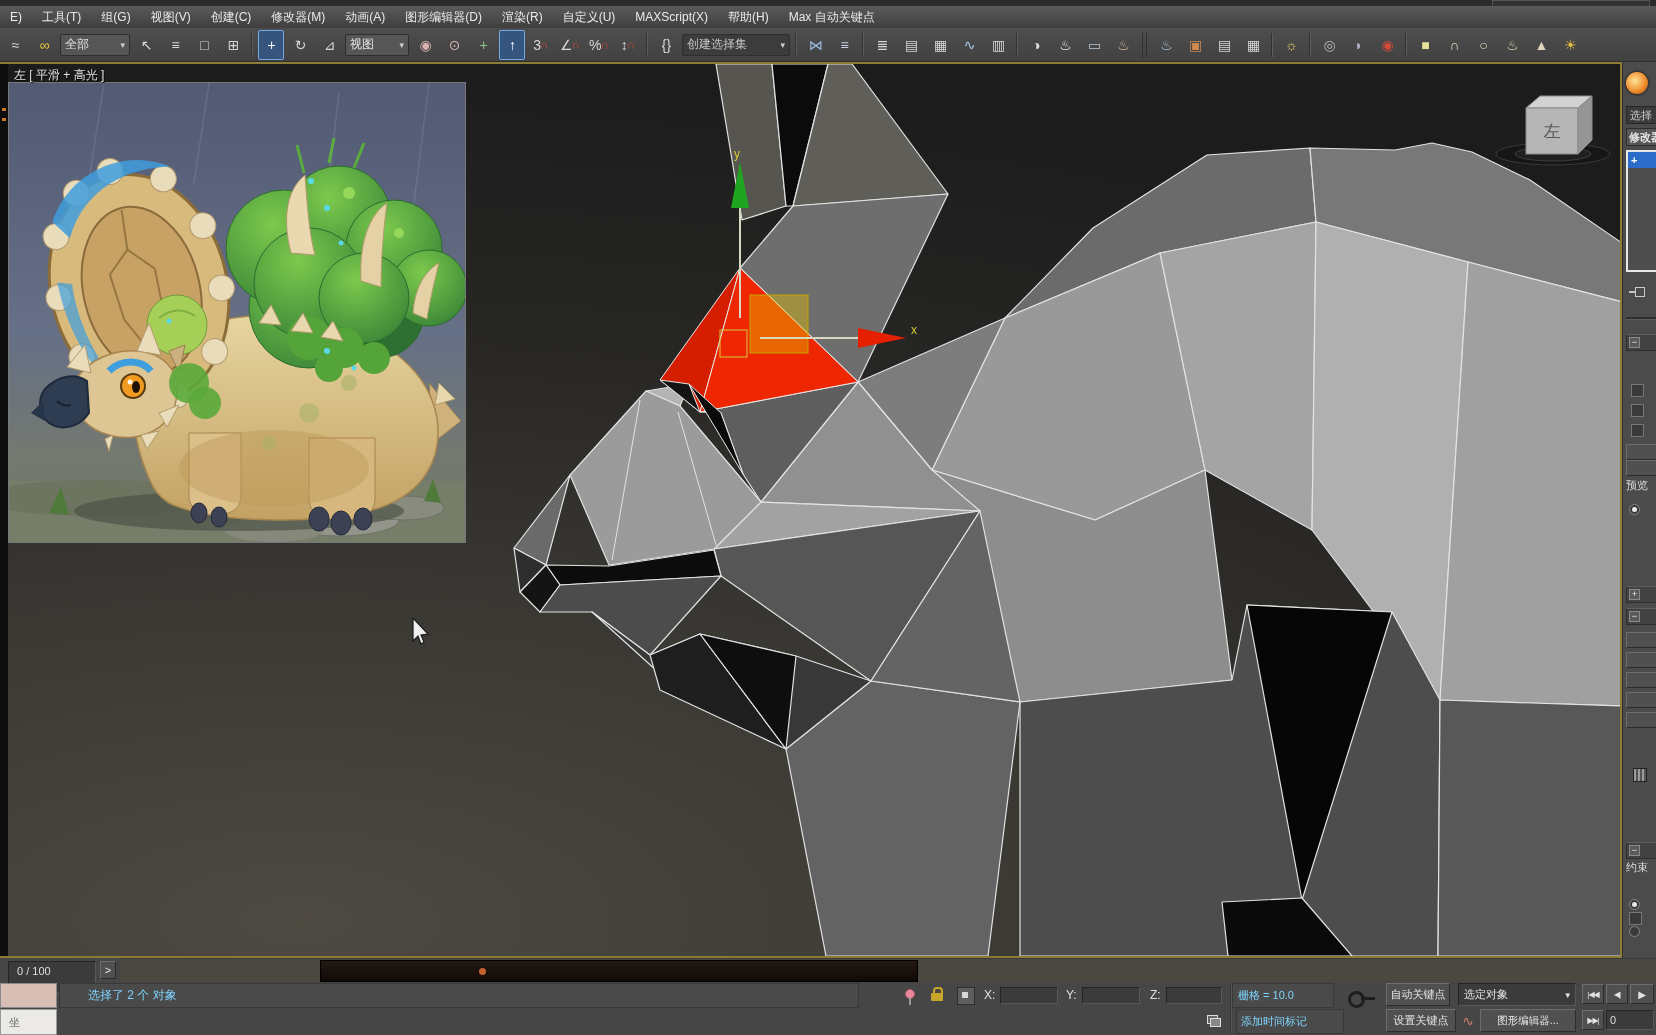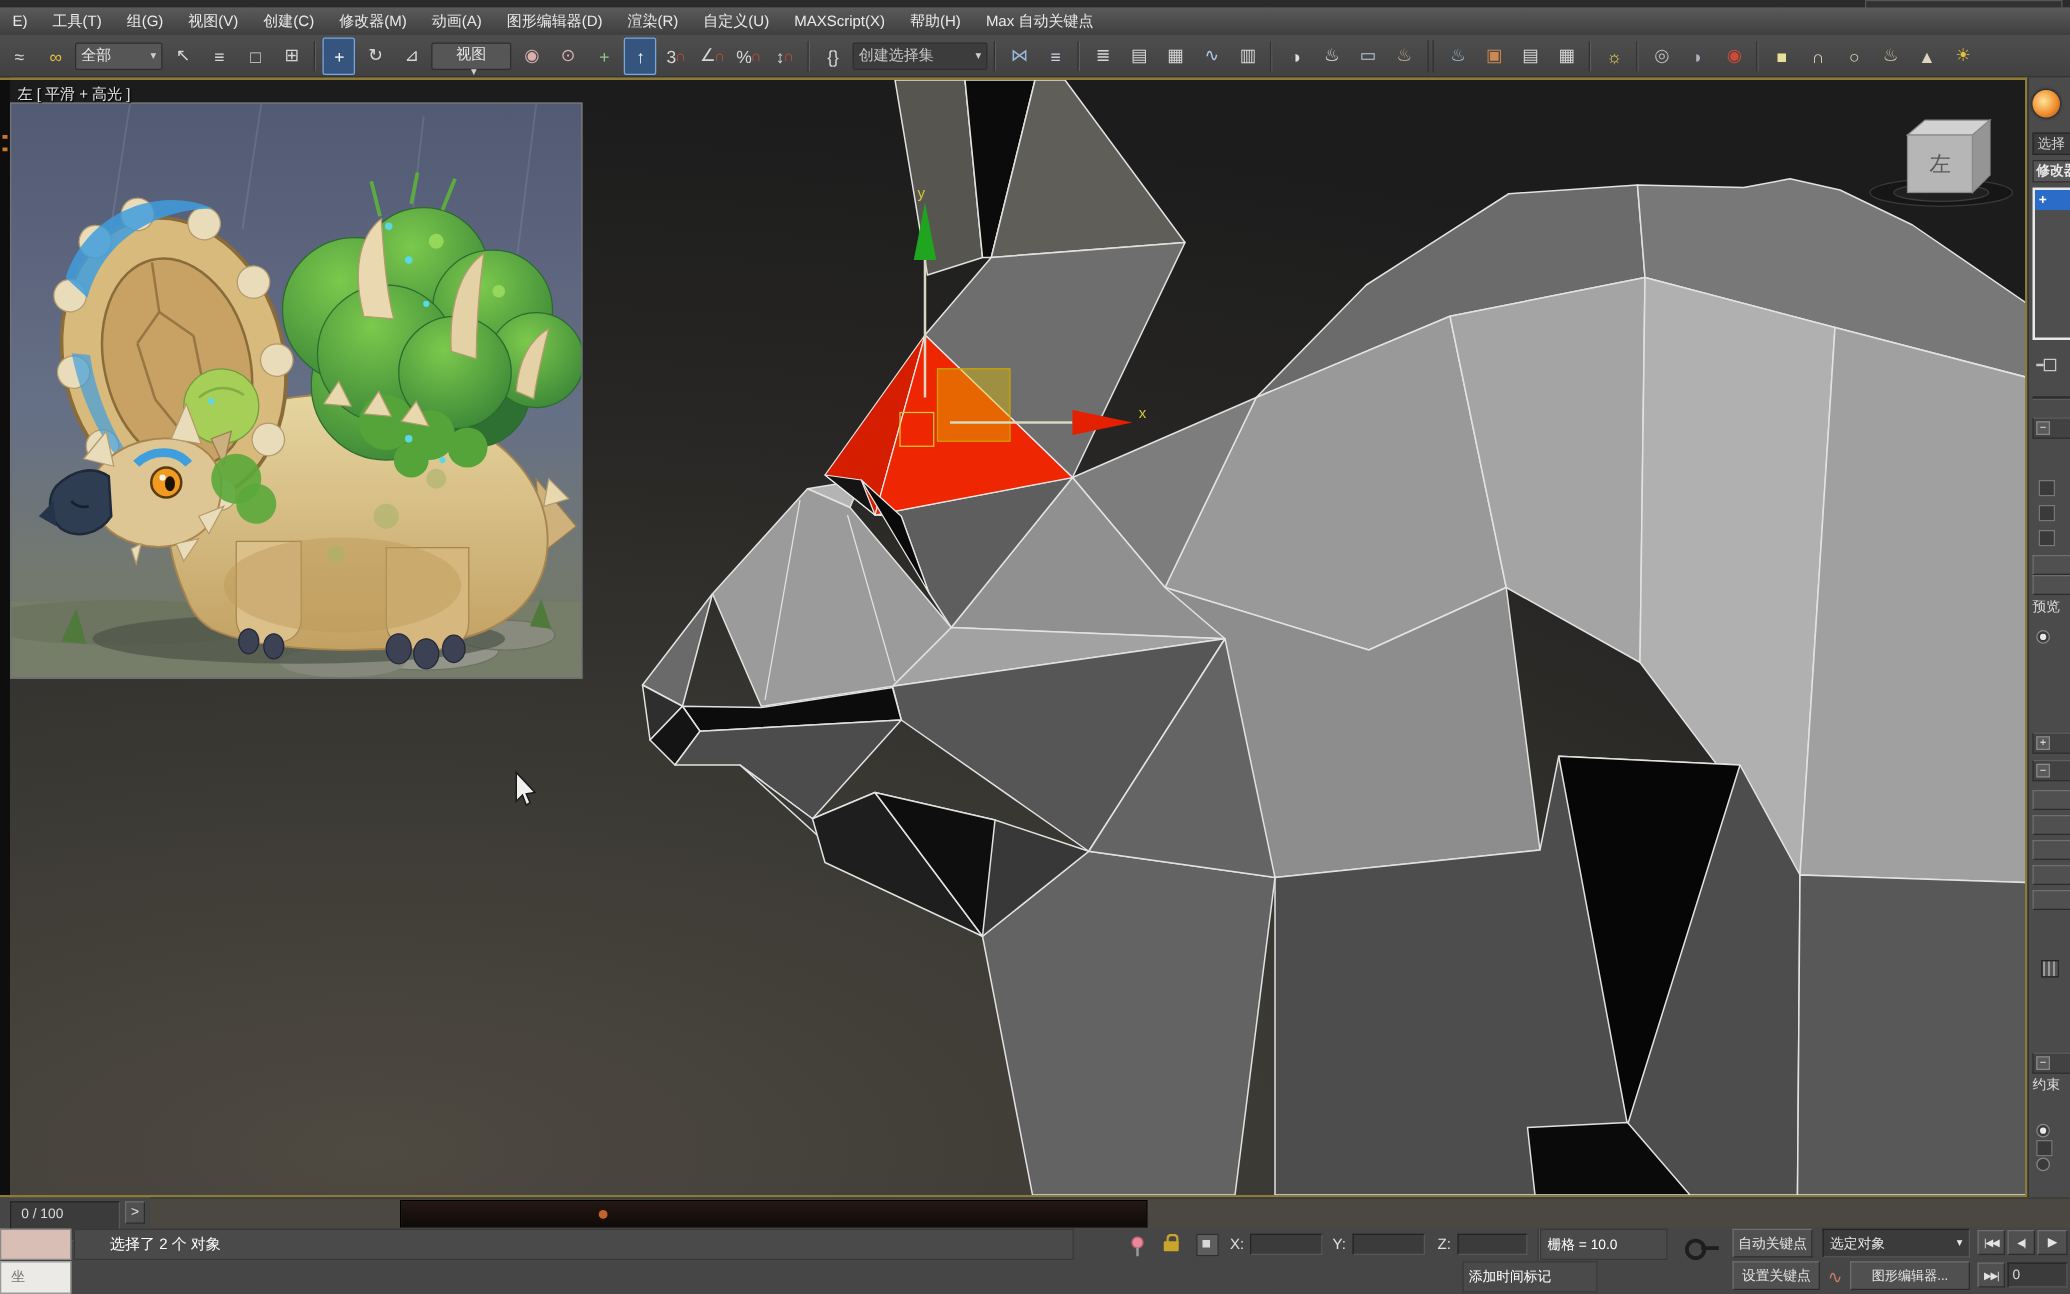--- a/index.html
+++ b/index.html
@@ -61,21 +61,21 @@
   .cp-text{white-space:nowrap;color:#dcdcdc}
   .cp-radio{width:9px;height:9px;border-radius:50%;background:#3a3a3a;border:1px solid #888;position:relative}
   .cp-radio.on::after{content:"";position:absolute;left:2px;top:2px;width:5px;height:5px;border-radius:50%;background:#e8e8e8}
   #cp-pin{width:8px;height:8px;border:1px solid #c8c8c8;position:relative}
   #cp-pin::before{content:"";position:absolute;left:-7px;top:3px;width:6px;height:2px;background:#c8c8c8}
   #cp-divider{width:30px;height:2px;background:#2e2e2e;border-bottom:1px solid #5e5e5e}
   #cp-trash{width:12px;height:12px;background:repeating-linear-gradient(90deg,#9a9a9a 0 2px,#555 2px 4px);border:1px solid #222}
 
   
   #bottom{left:0;top:958px;width:1656px;height:77px;background:#464646}
-  .panel{background:#4a4a4a;border:1px solid #383838;box-sizing:border-box;color:#ffffff;font-size:12px;
+  .panel{background:#4a4a4a;border:1px solid #383838;box-sizing:border-box;color:#7dd3fc;font-size:12px;
          display:flex;align-items:center}
   .btn{background:#505050;border:1px solid;border-color:#6e6e6e #2c2c2c #2c2c2c #6e6e6e;color:#e4e4e4;
        font-size:11px;display:flex;align-items:center;justify-content:center;box-sizing:border-box;cursor:default}
   .field{background:#3b3b3b;border:1px solid;border-color:#242424 #585858 #585858 #242424;color:#ddd;
          font-size:11px;box-sizing:border-box}
   input.field{padding:0 3px;font-family:"Liberation Sans",sans-serif}
   #frame-slider{left:8px;top:3px;width:88px;height:32px;line-height:18px;padding-left:8px;display:block}
   #next-frame-btn{left:100px;top:3px;width:16px;height:18px}
   #trackbar{left:120px;top:0;width:1536px;height:23px;background:#4b4741;border-top:1px solid #3a3a3a}
   #media-strip{left:320px;top:1px;width:596px;height:20px;background:linear-gradient(#241813,#0f0a08);border:1px solid #000}
@@ -104,21 +104,21 @@
   #curve-icon{left:1458px;top:53px;width:20px;height:20px;color:#cc7a6a;font-size:14px;text-align:center;line-height:20px}
   #keyfilters-btn{left:1480px;top:51px;width:96px;height:23px;font-size:10.5px}
   .pb{font-size:8px;letter-spacing:-1px}
   #pb-start{left:1582px;top:26px;width:22px;height:20px}
   #pb-prev{left:1606px;top:26px;width:22px;height:20px}
   #pb-play{left:1630px;top:26px;width:24px;height:20px;font-size:10px}
   #pb-end{left:1582px;top:52px;width:22px;height:20px}
   #frame-field{left:1606px;top:52px;width:48px;height:20px}
   #win-icon{left:1207px;top:57px;width:9px;height:7px;border:1px solid #ddd;background:#666}
   #win-icon::after{content:"";position:absolute;left:2px;top:2px;width:9px;height:7px;border:1px solid #ddd;background:#888}
-  #timetag{left:1170px;top:51px;width:108px;height:25px;font-size:11px;padding-left:4px}
+  #timetag{left:1236px;top:51px;width:108px;height:25px;font-size:11px;padding-left:4px}
 </style>
 </head>
 <body>
 
 <div class="abs" id="titlebar"></div>
 <div class="abs" id="menu-search-frag"></div>
 <div class="abs" id="menubar">
 
 <span class="menu-item">E)</span>
     <span class="menu-item">工具(T)</span>
@@ -170,21 +170,21 @@
       <span class="g2"></span>
     </div>
     <div class="tb-btn">
       <span class="g1">↻</span>
       <span class="g2"></span>
     </div>
     <div class="tb-btn">
       <span class="g1">⊿</span>
       <span class="g2"></span>
     </div>
-    <div class="tb-dd" style="width: 64px; flex-direction: column;">
+    <div class="tb-dd" style="width: 64px;">
       <span class="lbl">视图</span>
       <span class="caret">▾</span>
     </div>
     <div class="tb-btn" style="color: rgb(216, 176, 176);">
       <span class="g1">◉</span>
       <span class="g2"></span>
     </div>
     <div class="tb-btn" style="color: rgb(216, 176, 176);">
       <span class="g1">⊙</span>
       <span class="g2"></span>

